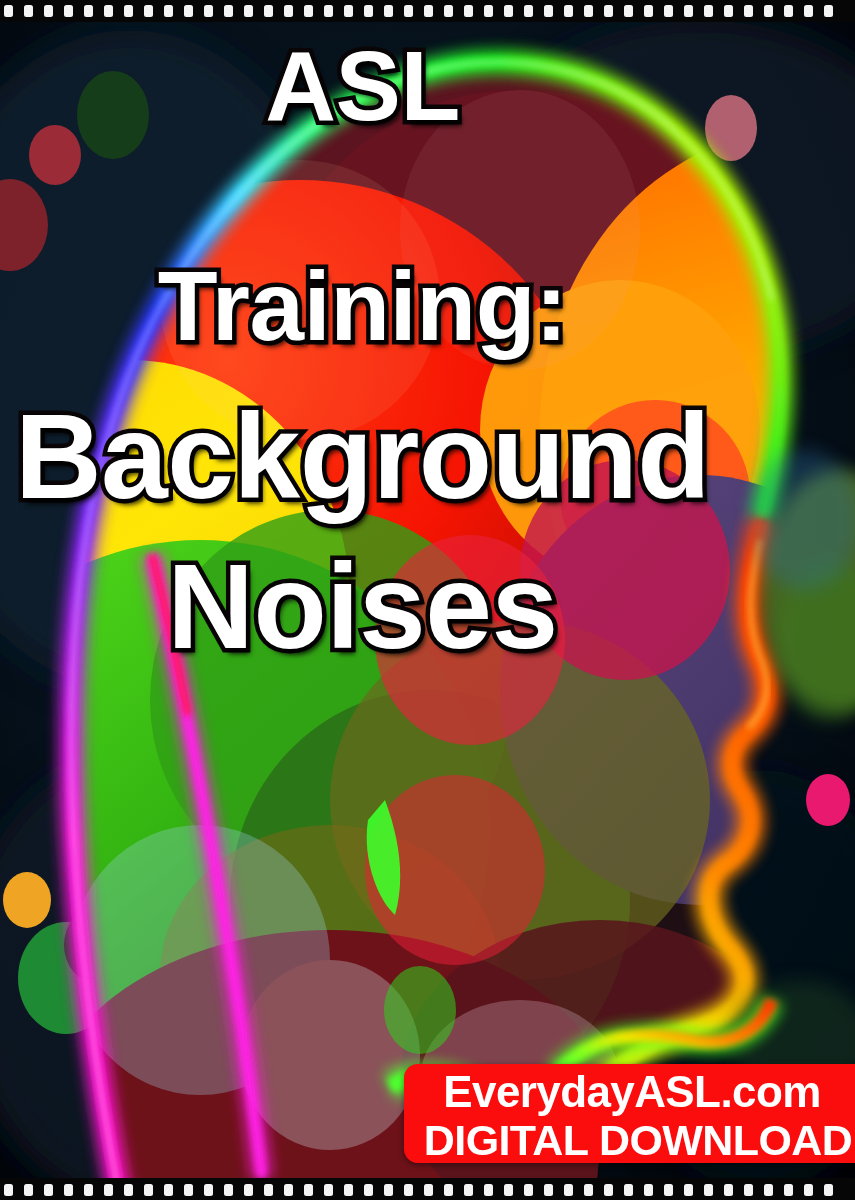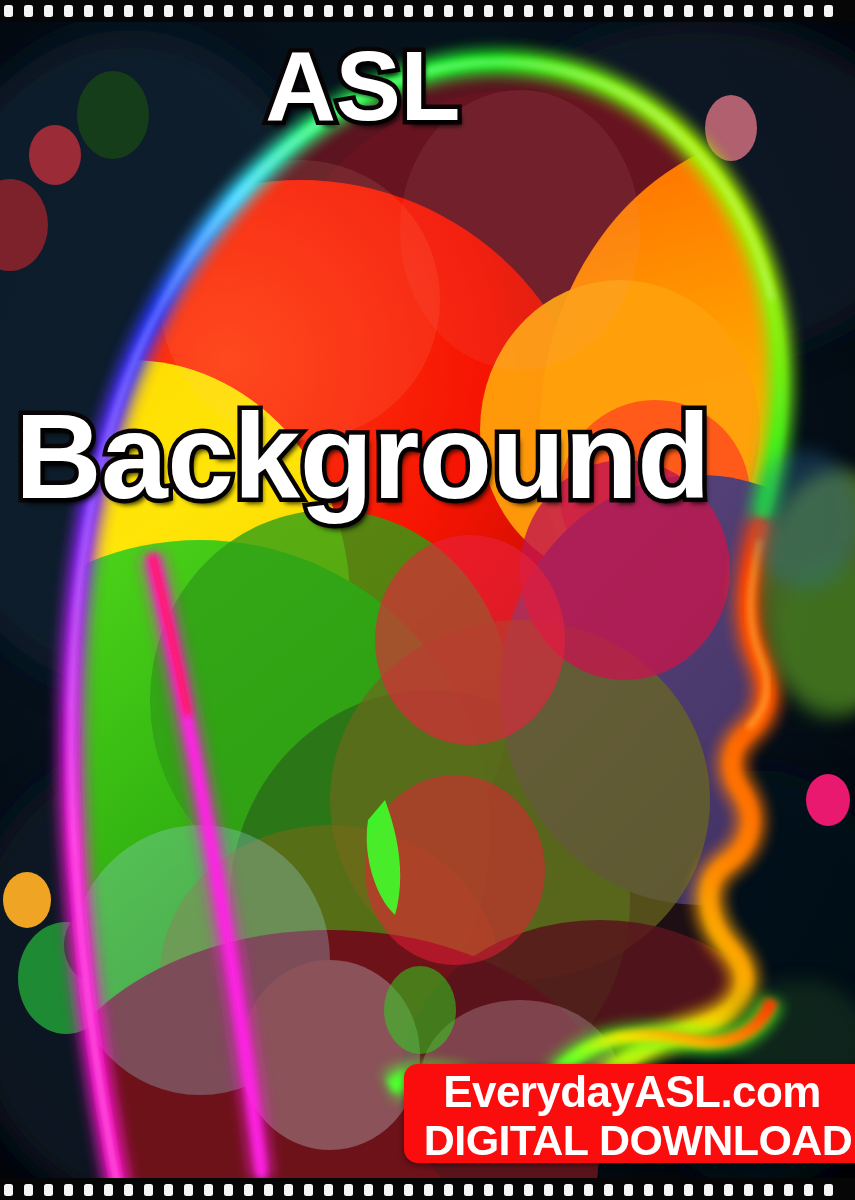--- a/index.html
+++ b/index.html
@@ -348,21 +348,23 @@
 
       <g>
         <path d="M 555 1075 C 590 1035, 640 1030, 690 1040 C 730 1048, 760 1032, 772 1000" fill="none" stroke="#49ff1f" stroke-width="24" filter="url(#glowBlur)" opacity="0.75"></path>
         <path d="M 555 1075 C 590 1035, 640 1030, 690 1040 C 730 1048, 760 1032, 772 1000" fill="none" stroke="url(#faceGlow)" stroke-width="13" filter="url(#tinyBlur)"></path>
       </g>
     </svg>
   </div>
 
   <div id="title-block">
     <div class="tline small" id="line-asl">ASL</div>
+    <div class="tline small" id="line-training">Training:</div>
     <div class="tline big" id="line-background">Background</div>
+    <div class="tline big" id="line-noises">Noises</div>
   </div>
 
   <div id="badge">
     <div class="badge-line" id="badge-site">EverydayASL.com</div>
     <div class="badge-line" id="badge-dl">DIGITAL DOWNLOAD</div>
   </div>
 
   <div class="filmstrip top">
     <div class="perf-row" id="perf-row-top">
         <div class="perf" style="background: rgb(244, 244, 244);"></div>

